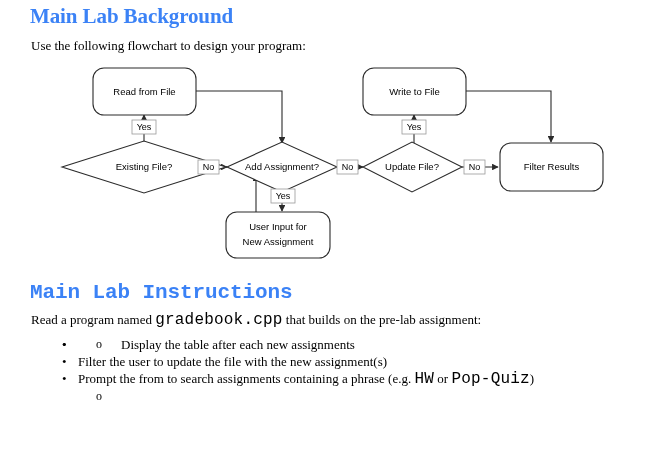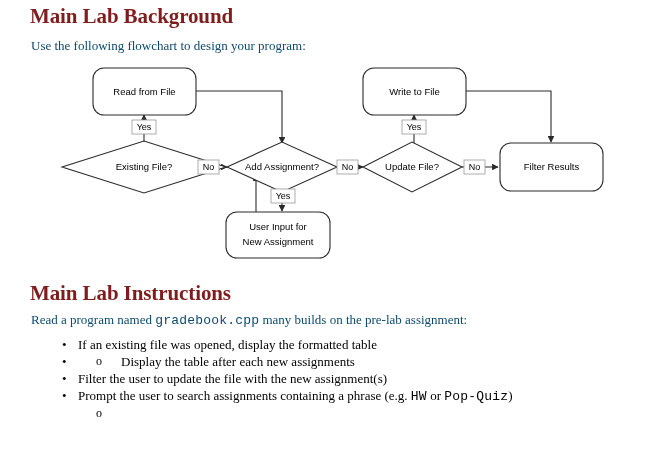--- a/index.html
+++ b/index.html
@@ -22,39 +22,39 @@
   }
 
   h1.section-title {
     position: absolute;
     margin: 0;
     left: 30px;
     font-family: "Liberation Serif", "DejaVu Serif", serif;
     font-weight: bold;
     font-size: 21px;
     letter-spacing: -0.1px;
-    color: #7f1d1d;
+    color: #3b82f6;
   }
   #title-background { top: 4px; }
-  #title-instructions { top: 281px; }
+  #title-instructions { top: 281px; font-family: Liberation Mono, monospace; }
 
   p.lede {
     position: absolute;
     margin: 0;
     left: 31px;
     font-size: 13px;
     line-height: 16px;
-    color: #0c4a6e;
+    color: #000000;
   }
   #lede-background { top: 38px; }
   #lede-instructions { top: 312px; }
 
   code, .mono {
     font-family: "Liberation Mono", "DejaVu Sans Mono", monospace;
-    font-size: 13px;
+    font-size: 16px;
     letter-spacing: 0.2px;
   }
 
   
   #flowchart {
     position: absolute;
     left: 0;
     top: 55px;
     width: 533px;
     height: 215px;
@@ -255,48 +255,47 @@
       <g>
         <rect class="labelbox" x="464" y="105" width="21" height="14"></rect>
         <text class="edge-label" x="474.5" y="112.5">No</text>
       </g>
     </svg>
   </div>
 
   <h1 class="section-title" id="title-instructions">Main Lab Instructions</h1>
 
   <p class="lede" id="lede-instructions">
-    <span>Read a program named </span><code class="mono">gradebook.cpp</code><span> many builds on the pre-lab assignment:</span>
+    <span>Read a program named </span><code class="mono">gradebook.cpp</code><span> that builds on the pre-lab assignment:</span>
   </p>
 
   <ul id="instructions-list">
 
     <li>
       <span class="bullet">•</span>
-      <span>If an existing file was opened, display the formatted table</span>
     </li>
 
     <li>
       <span class="bullet">•</span>
       <ul class="sub-list">
         <li>
           <span class="bullet-o">o</span>
           <span>Display the table after each new assignments</span>
         </li>
       </ul>
     </li>
 
     <li>
       <span class="bullet">•</span>
       <span>Filter the user to update the file with the new assignment(s)</span>
     </li>
 
     <li>
       <span class="bullet">•</span>
-      <span>Prompt the user to search assignments containing a phrase (e.g. </span><code class="mono">HW</code><span> or </span><code class="mono">Pop-Quiz</code><span>)</span>
+      <span>Prompt the from to search assignments containing a phrase (e.g. </span><code class="mono">HW</code><span> or </span><code class="mono">Pop-Quiz</code><span>)</span>
       <ul class="sub-list">
         <li>
           <span class="bullet-o">o</span>
         </li>
       </ul>
     </li>
 
   </ul>
 
 </div>

